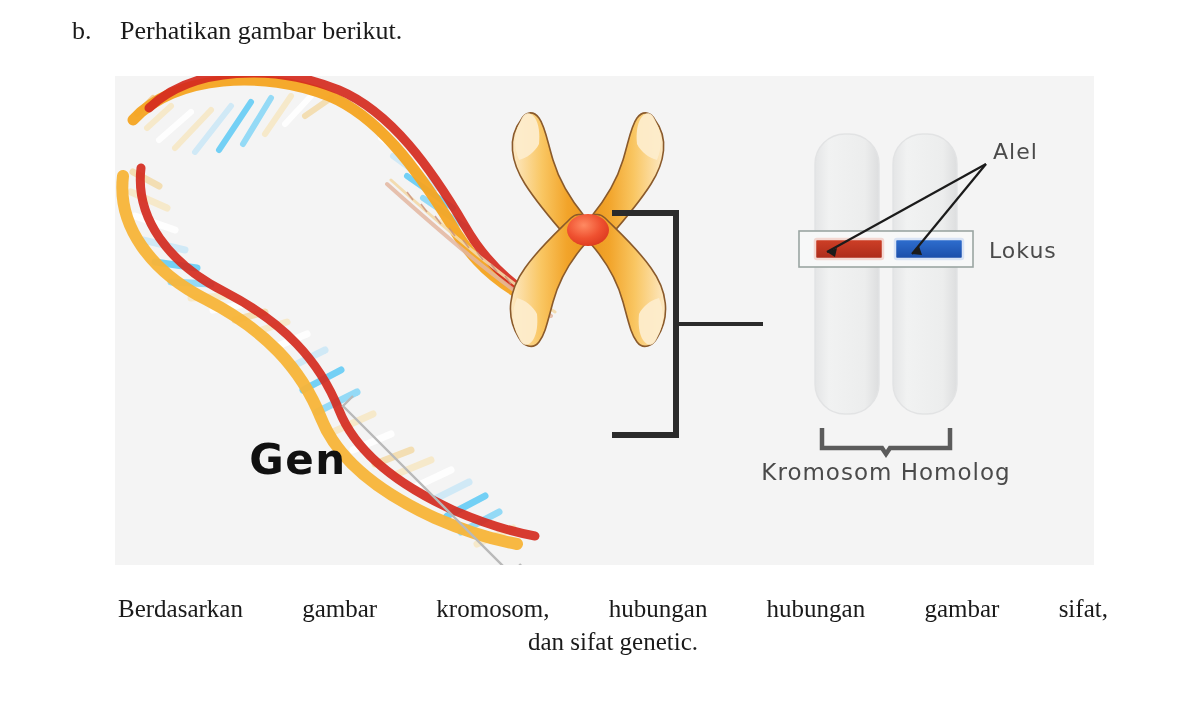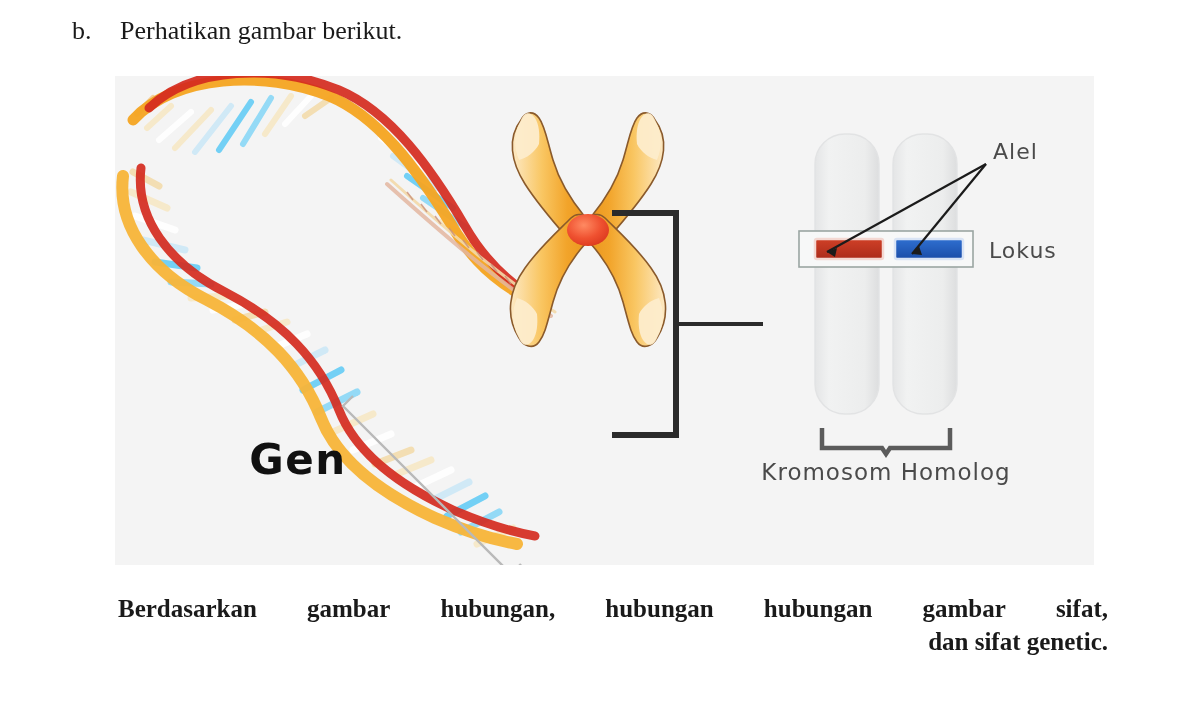--- a/index.html
+++ b/index.html
@@ -66,23 +66,22 @@
   
   .answer-para {
     position: absolute;
     left: 118px;
     top: 592px;
     width: 990px;
     font-size: 25px;
     line-height: 33px;
     text-align: justify;
     text-justify: inter-word;
-    font-weight: bold;
-  }
-  .answer-para .l2 { text-align: right; }
+  }
+  .answer-para .l2 { text-align: center; }
 </style>
 </head>
 <body>
 
 <div class="q-line">
   <span class="q-marker">b.</span>
   <span class="q-text">Perhatikan gambar berikut.</span>
 </div>
 
 <div class="figure-panel">
@@ -297,20 +296,20 @@
     </g>
     <text class="lbl" x="771" y="404" font-size="23" letter-spacing="1" text-anchor="middle">Kromosom Homolog</text>
 
   </svg>
 </div>
 
 <div class="answer-para">
   <div style="display:flex; justify-content:space-between;">
       <span>Berdasarkan</span>
       <span>gambar</span>
-      <span>hubungan,</span>
+      <span>kromosom,</span>
       <span>hubungan</span>
       <span>hubungan</span>
       <span>gambar</span>
       <span>sifat,</span>
     </div>
   <div class="l2">dan sifat genetic.</div>
 </div>
 
 </body></html>

